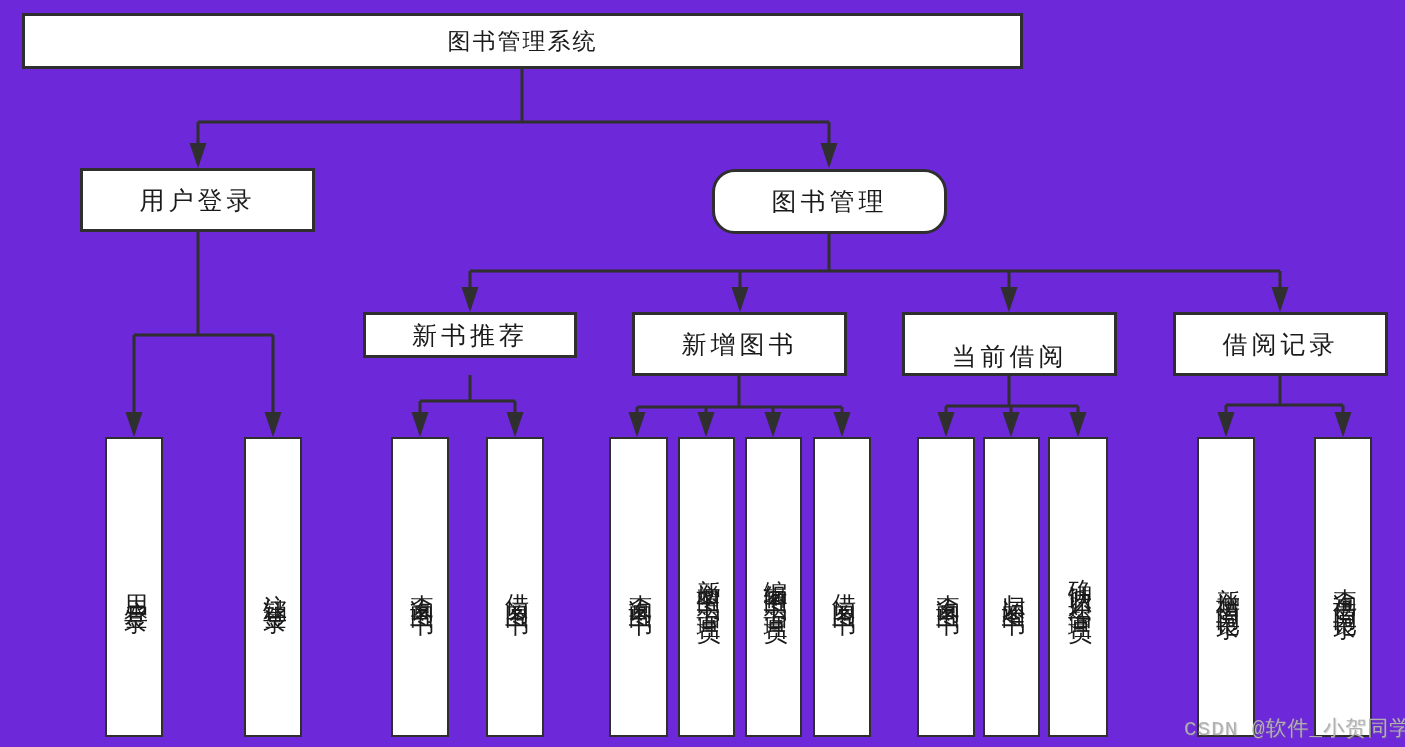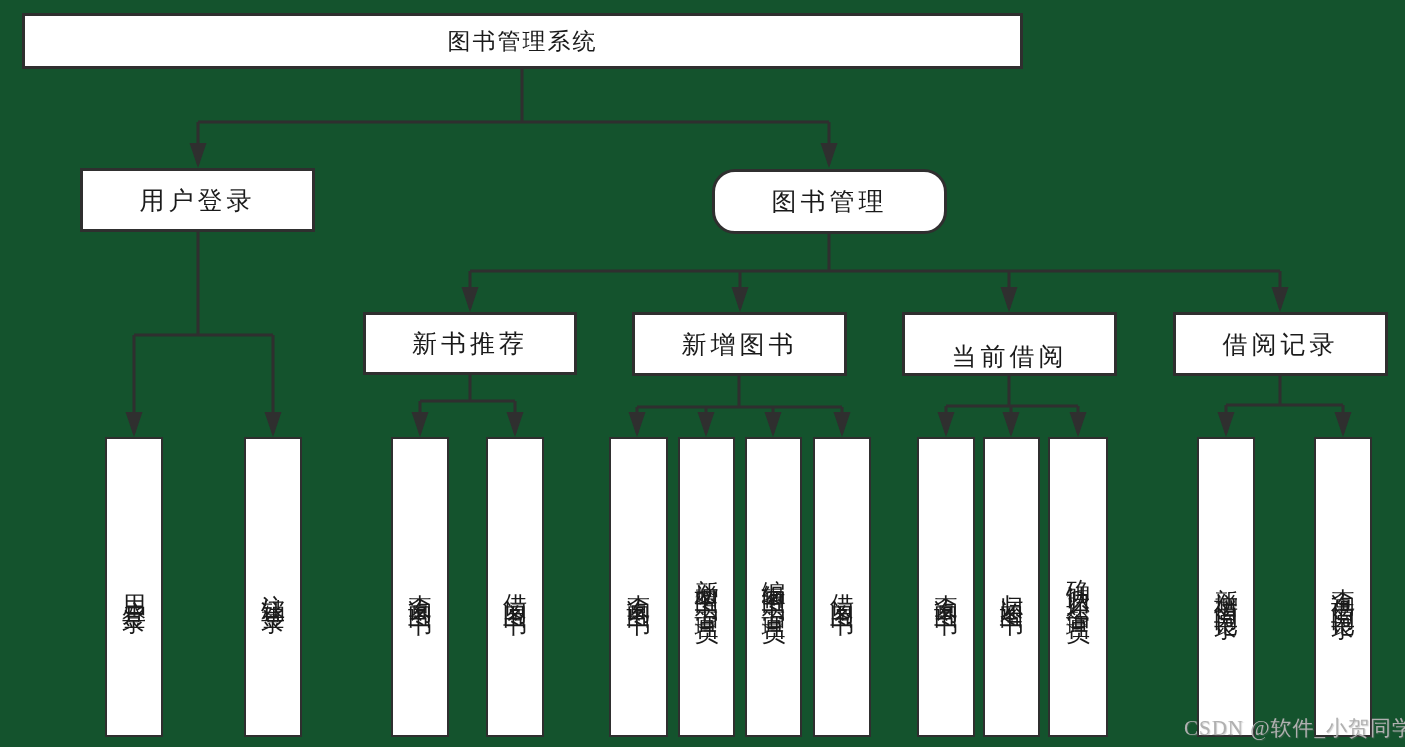--- a/index.html
+++ b/index.html
@@ -4,22 +4,22 @@
 <style>
   html, body {
     margin: 0;
     padding: 0;
     background: #ffffff;
   }
   #stage {
     position: relative;
     width: 1405px;
     height: 747px;
-    background: #14532d;
-    font-family: Liberation Serif, serif;
+    background: #6d28d9;
+    font-family: Liberation Mono, monospace;
     color: #1a1a1a;
     overflow: hidden;
   }
   #wires {
     position: absolute;
     left: 0; top: 0;
     width: 1405px; height: 747px;
   }
   #wires path.wire {
     fill: none;
@@ -134,21 +134,21 @@
     <span>图书管理系统</span>
   </div>
 
   <div class="node branch" style="left:80px; top:168px; width:235px; height:64px;">
     <span>用户登录</span>
   </div>
   <div class="node branch" style="left:712px; top:169px; width:235px; height:65px;border-radius:23px;">
     <span>图书管理</span>
   </div>
 
-  <div class="node branch" style="left:363px; top:312px; width:214px; height:63px;">
+  <div class="node branch" style="left:363px; top:312px; width:214px; height:46px;">
     <span>新书推荐</span>
   </div>
   <div class="node branch" style="left:632px; top:312px; width:215px; height:64px;">
     <span>新增图书</span>
   </div>
   <div class="node branch" style="left:902px; top:312px; width:215px; height:64px;align-items:flex-end;">
     <span>当前借阅</span>
   </div>
   <div class="node branch" style="left:1173px; top:312px; width:215px; height:64px;">
     <span>借阅记录</span>

